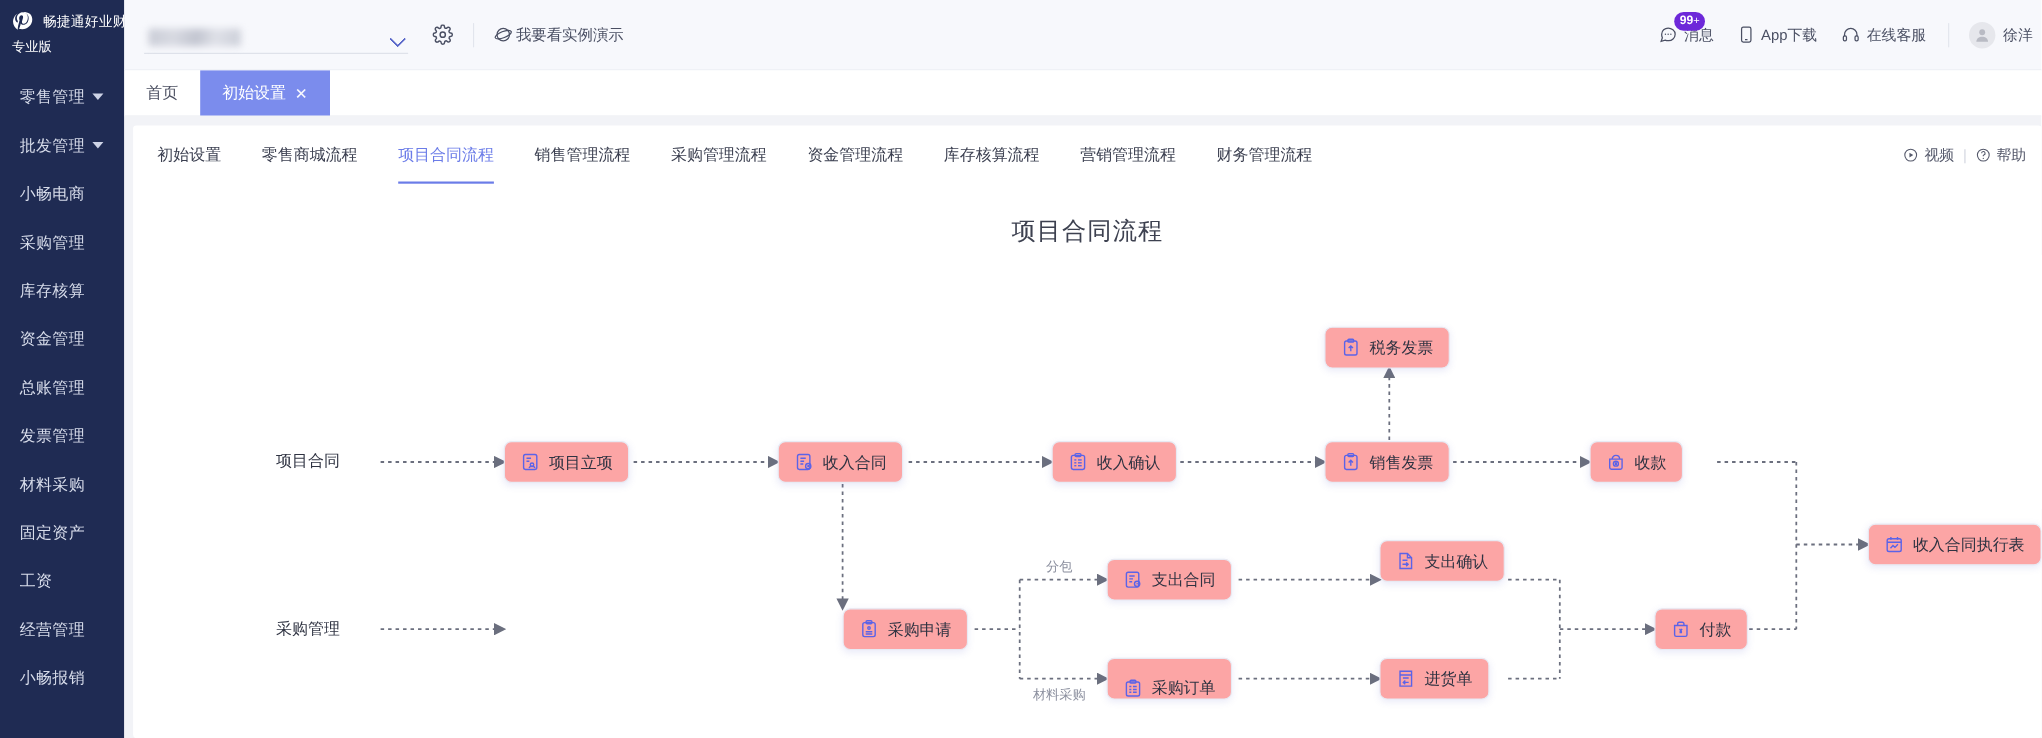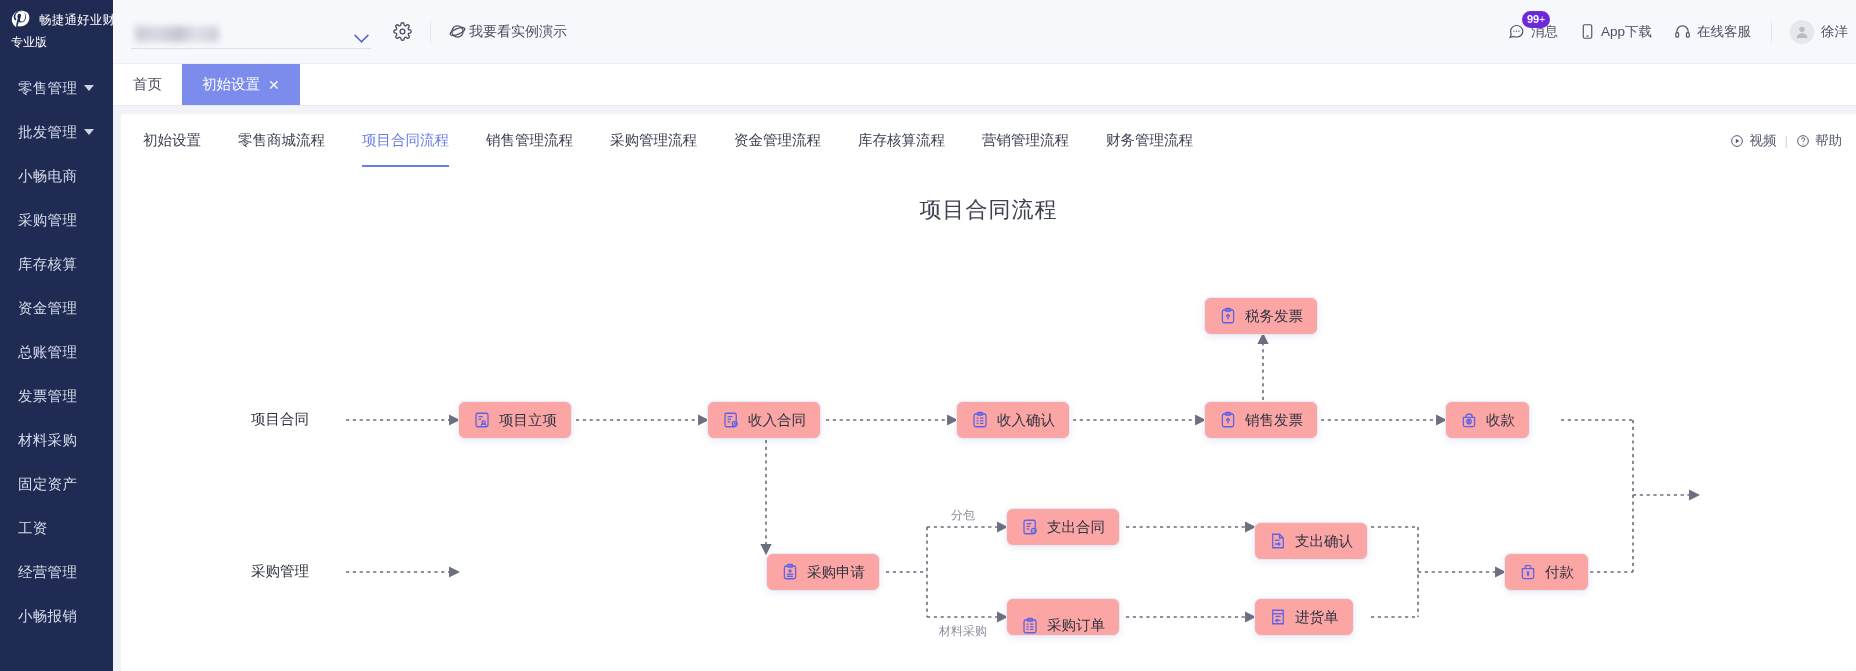--- a/index.html
+++ b/index.html
@@ -469,20 +469,30 @@
         <div class="node" style="left:1324px; top:166px;">
           <svg class="nicon" viewBox="0 0 24 24" fill="none" stroke="#5b63e8" stroke-width="1.7">
             <path d="M4.5 8.5h15v10.2a2 2 0 0 1-2 2h-11a2 2 0 0 1-2-2z"></path>
             <path d="M7.5 8.5c0-2.6 2-4.5 4.5-4.5s4.5 1.9 4.5 4.5"></path>
             <circle cx="12" cy="14" r="3"></circle>
             <path d="M10.7 13.2h2.6M10.7 14.7h2.6M12 12.5v3.4"></path>
           </svg>
           <span>收款</span>
         </div>
 
+        <div class="node" style="left:1577px; top:241px;">
+          <svg class="nicon" viewBox="0 0 24 24" fill="none" stroke="#5b63e8" stroke-width="1.7">
+            <rect x="3.5" y="5" width="17" height="15.5" rx="2.2"></rect>
+            <line x1="3.5" y1="9.2" x2="20.5" y2="9.2"></line>
+            <line x1="8" y1="2.8" x2="8" y2="6.2"></line>
+            <line x1="16" y1="2.8" x2="16" y2="6.2"></line>
+            <path d="M7.5 16.5l3-3.2 2.4 2.2 3.6-3.8"></path>
+          </svg>
+          <span>收入合同执行表</span>
+        </div>
 
         <div class="node" style="left:645px; top:318px;">
           <svg class="nicon" viewBox="0 0 24 24" fill="none" stroke="#5b63e8" stroke-width="1.7">
             <rect x="4.5" y="4" width="15" height="17" rx="2.2"></rect>
             <rect x="8.5" y="1.8" width="7" height="3.6" rx="1.2"></rect>
             <circle cx="12" cy="10.6" r="1.5"></circle>
             <line x1="8" y1="15" x2="16" y2="15"></line>
             <line x1="8" y1="17.8" x2="16" y2="17.8"></line>
           </svg>
           <span>采购申请</span>
@@ -493,21 +503,21 @@
             <rect x="4" y="3" width="15" height="18" rx="2.2"></rect>
             <line x1="7.5" y1="7.5" x2="14" y2="7.5"></line>
             <line x1="7.5" y1="11" x2="12" y2="11"></line>
             <line x1="7.5" y1="14.5" x2="11" y2="14.5"></line>
             <circle cx="17" cy="17" r="3.2"></circle>
             <circle cx="17" cy="17" r=".9" fill="#5b63e8" stroke="none"></circle>
           </svg>
           <span>支出合同</span>
         </div>
 
-        <div class="node" style="left:1133px; top:287px;">
+        <div class="node" style="left:1133px; top:256px;">
           <svg class="nicon" viewBox="0 0 24 24" fill="none" stroke="#5b63e8" stroke-width="1.7">
             <path d="M5 3h9l5 5v13H5z"></path>
             <path d="M14 3v5h5"></path>
             <line x1="8" y1="11" x2="14" y2="11"></line>
             <path d="M8 16h6.5M12.4 13.8L14.8 16l-2.4 2.2"></path>
           </svg>
           <span>支出确认</span>
         </div>
 
         <div class="node" style="left:885px; top:363px;align-items:flex-end;">

